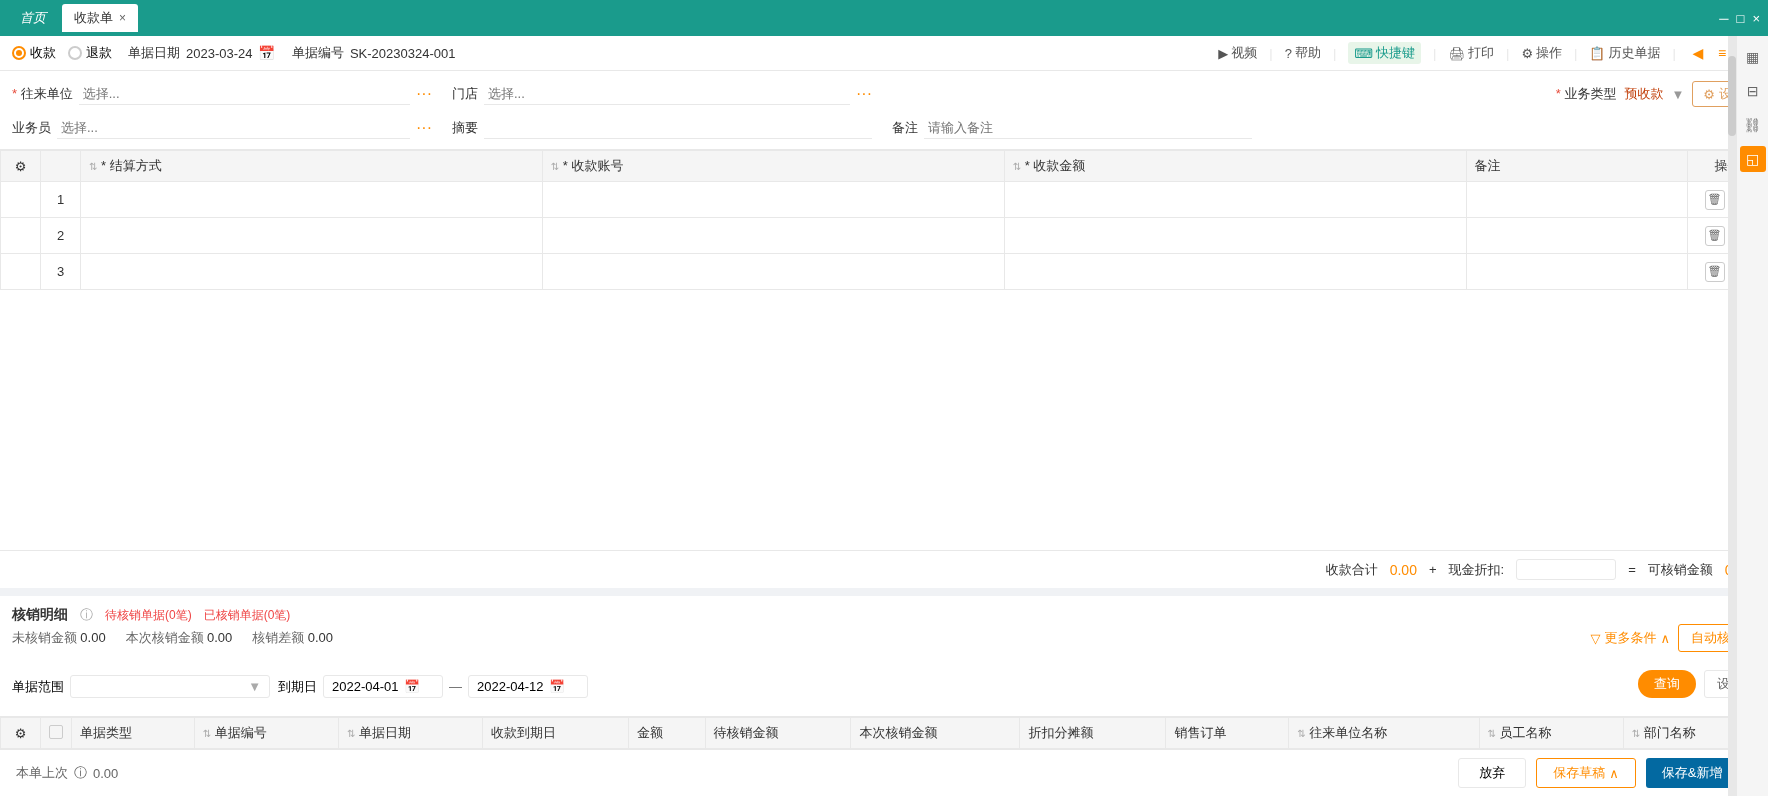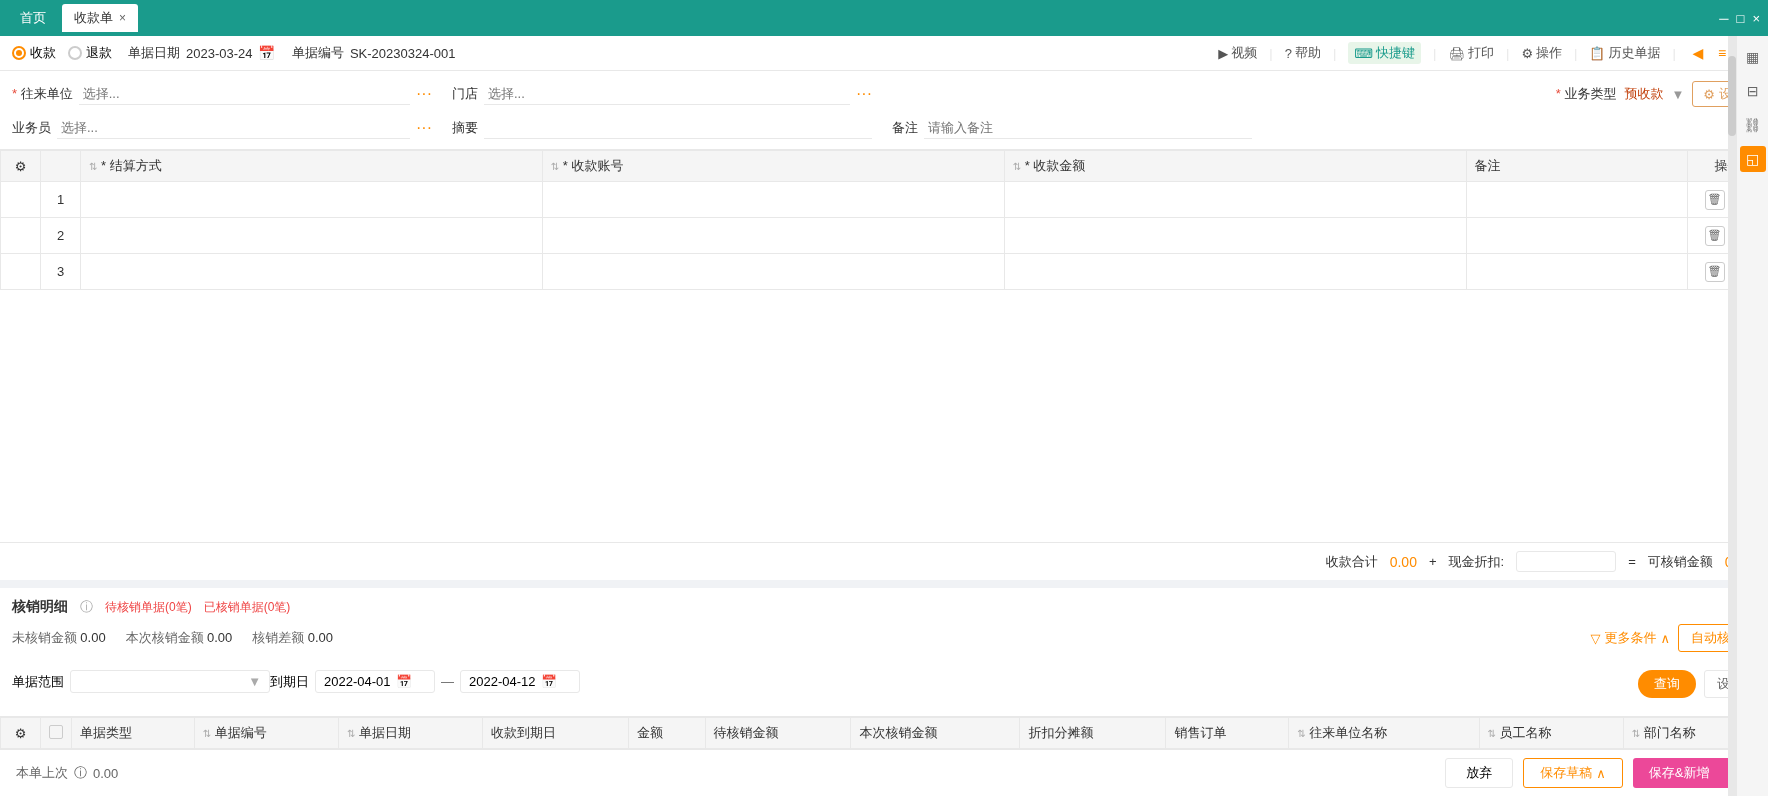--- a/index.html
+++ b/index.html
@@ -19,20 +19,21 @@
       padding: 0 12px;
       height: 28px;
       cursor: pointer;
       color: #fff;
       font-size: 13px;
       border-radius: 3px 3px 0 0;
       margin-right: 4px;
     }
     .tab-item.home {
       background: transparent;
+      font-style: italic;
     }
     .tab-item.active {
       background: #fff;
       color: #333;
     }
     .tab-close {
       margin-left: 6px;
       font-size: 12px;
       cursor: pointer;
       color: #666;
@@ -289,21 +290,20 @@
 
     
     .verif-section {
       background: #fff;
       padding: 10px 12px;
     }
     .verif-header {
       display: flex;
       align-items: center;
       gap: 12px;
-      margin-bottom: 8px;
     }
     .verif-title {
       font-size: 14px;
       font-weight: bold;
       color: #333;
     }
     .info-icon {
       color: #aaa;
       cursor: pointer;
     }
@@ -320,22 +320,22 @@
     }
     .stat-item {
       color: #666;
       font-size: 12px;
     }
     .stat-value {
       color: #333;
     }
     .verif-filters {
       display: flex;
-      align-items: flex-start;
-      gap: 0;
+      align-items: flex-end;
+      gap: 8px;
       padding: 8px 0;
     }
     .filter-field {
       display: flex;
       align-items: center;
       gap: 6px;
     }
     .filter-select {
       display: flex;
       align-items: center;
@@ -455,30 +455,30 @@
       border: 1px solid #ff8c00;
       padding: 5px 16px;
       border-radius: 3px;
       cursor: pointer;
       font-size: 13px;
       display: flex;
       align-items: center;
       gap: 4px;
     }
     .save-new-btn {
-      background: #ec4899;
+      background: #0369a1;
       color: #fff;
       border: none;
       padding: 5px 16px;
       border-radius: 3px;
       cursor: pointer;
       font-size: 13px;
       display: flex;
       align-items: center;
-      gap: 17px;
+      gap: 4px;
     }
 
     
     .right-sidebar {
       position: fixed;
       right: 0;
       top: 36px;
       width: 32px;
       height: calc(796px - 36px);
       background: #f5f5f5;

